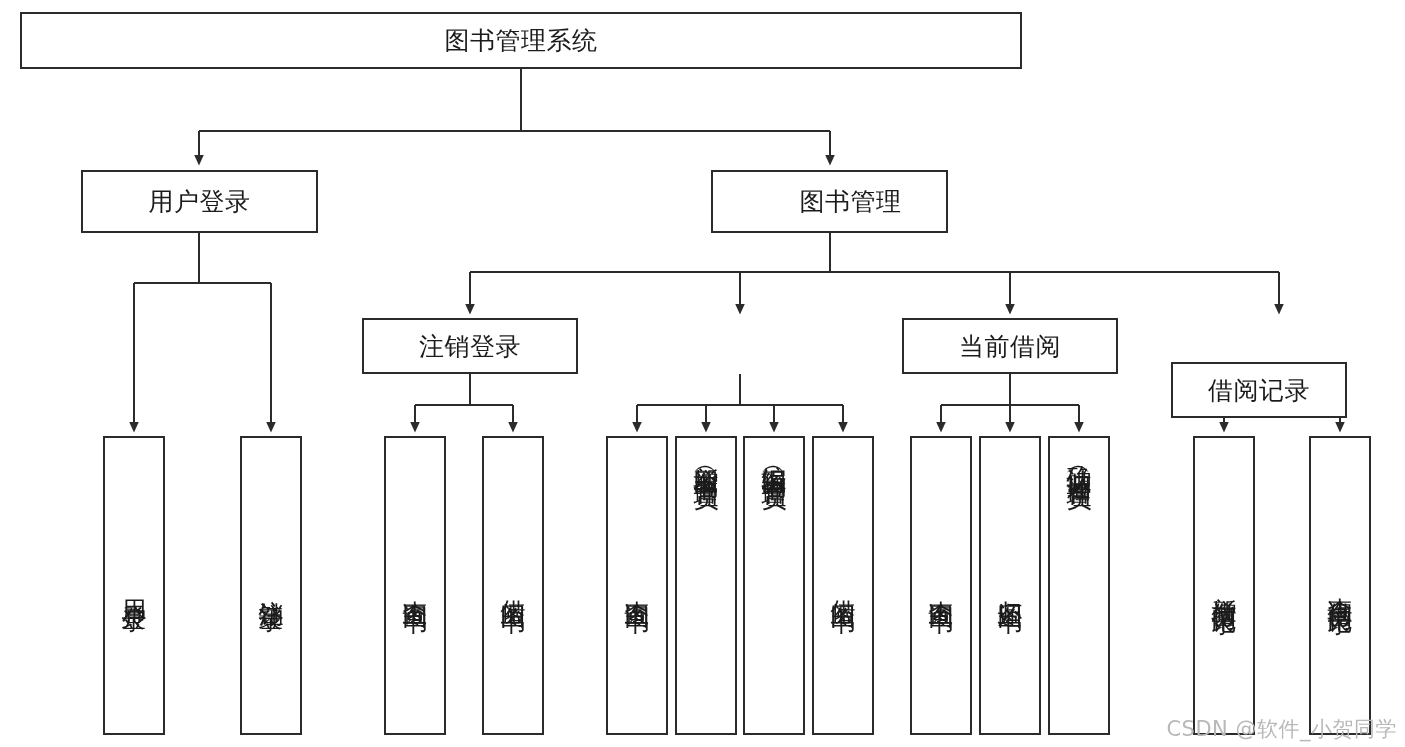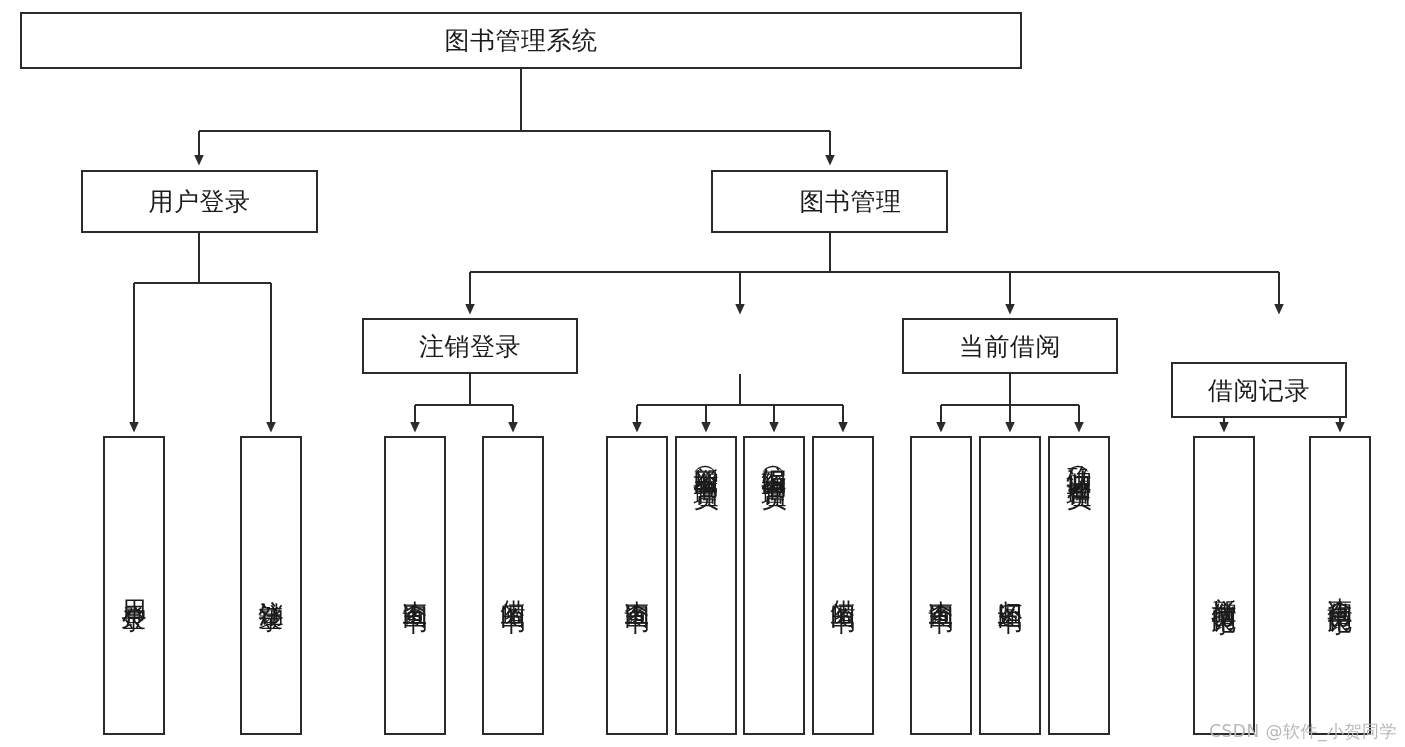--- a/index.html
+++ b/index.html
@@ -66,21 +66,21 @@
     display: block;
   }
   .node.vert.center-text {
     align-items: center;
     padding-top: 0;
   }
   #watermark {
     position: absolute;
     right: 8px;
     bottom: 4px;
-    font-size: 17px;
+    font-size: 21px;
     color: #b8b8b8;
     z-index: 5;
     white-space: nowrap;
     letter-spacing: 0.5px;
   }
 </style>
 </head>
 <body>
 
 <div id="diagram-root">

